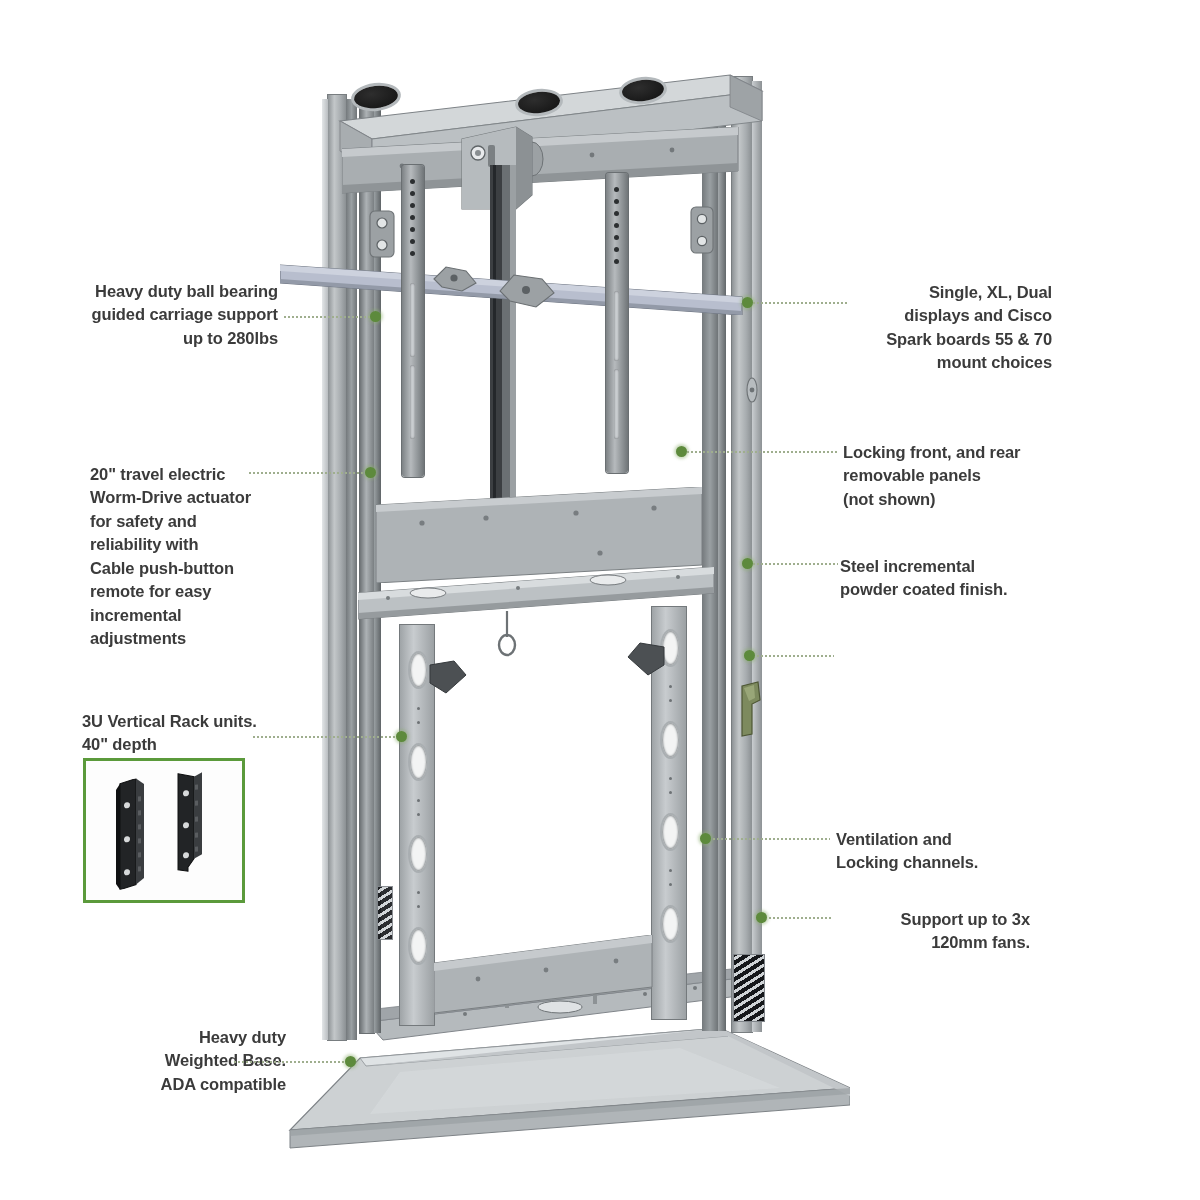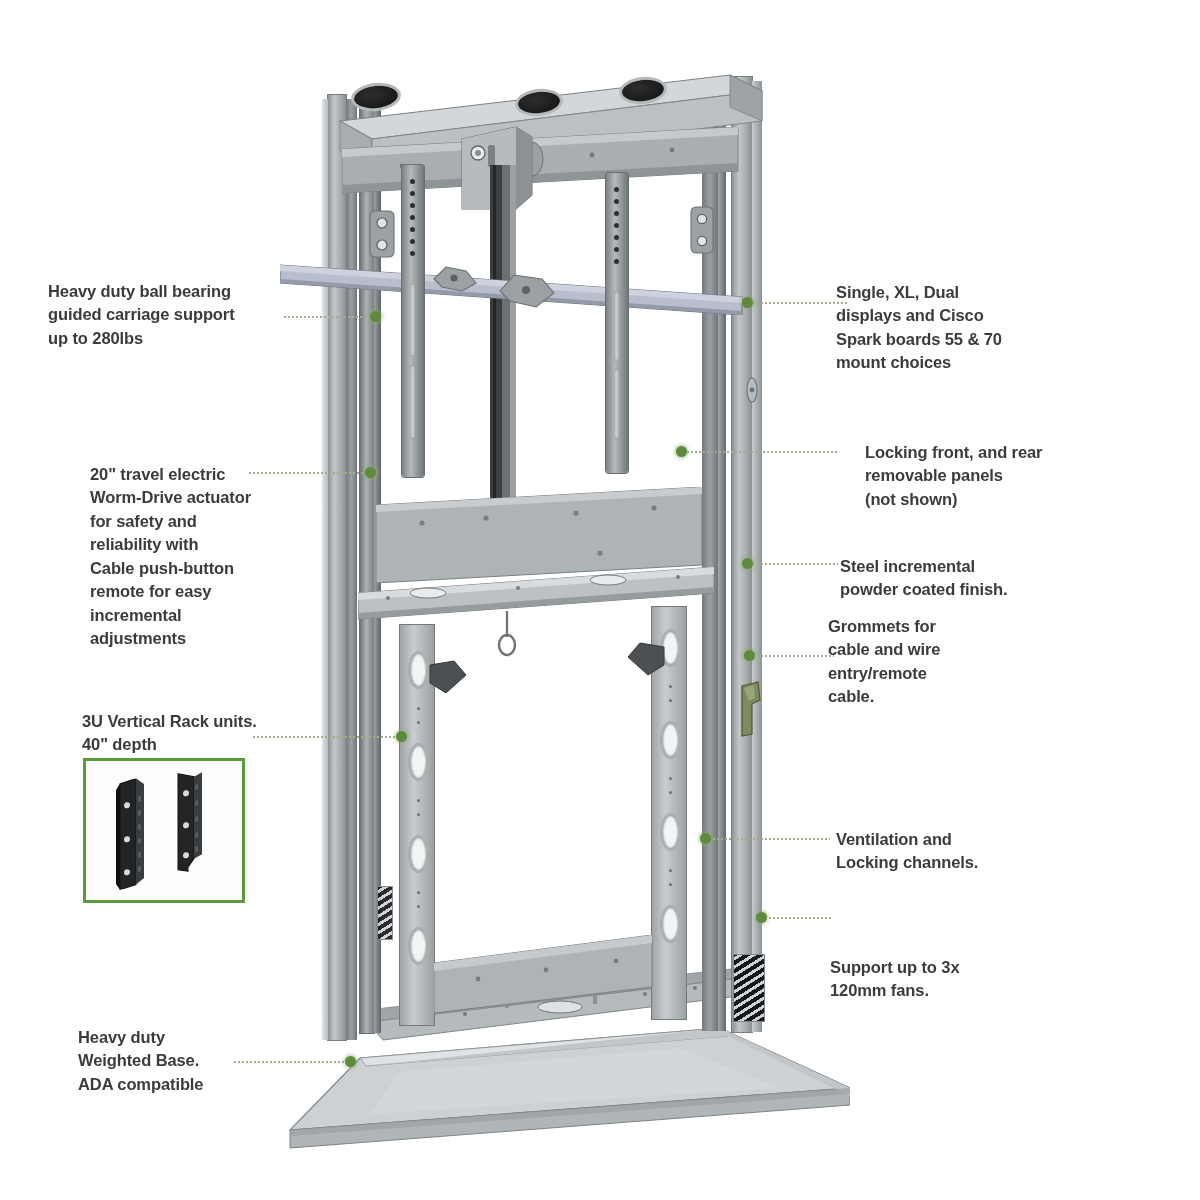--- a/index.html
+++ b/index.html
@@ -15,21 +15,21 @@
   
   .callout{
     position:absolute;
     color:#3b3b3b;
     font-size:16.5px;
     font-weight:700;
     line-height:1.42;
     letter-spacing:-0.1px;
     white-space:pre-line;
   }
-  .ta-c{text-align:left;}
+  .ta-c{text-align:right;}
   .ta-l{text-align:left;}
 
   
   .leader{
     position:absolute;
     height:2px;
     background-image:radial-gradient(circle, #9fae8e 0 0.9px, transparent 1.1px);
     background-size:4px 2px;
     background-repeat:repeat-x;
     background-position:0 center;
@@ -402,39 +402,35 @@
 
   <div class="dot" style="left:742px;top:297px;"></div>
   <div class="leader" style="left:752px;top:302px;width:95px;"></div>
   <div class="callout ta-c" style="left:836px;top:281px;width:216px;">Single, XL, Dual
 displays and Cisco
 Spark boards 55 &amp; 70
 mount choices</div>
 
   <div class="dot" style="left:676px;top:446px;"></div>
   <div class="leader" style="left:686px;top:451px;width:152px;"></div>
-  <div class="callout ta-l" style="left:865px;top:441px;width:220px;">Locking front, and rear
+  <div class="callout ta-l" style="left:843px;top:441px;width:220px;">Locking front, and rear
 removable panels
 (not shown)</div>
 
   <div class="dot" style="left:742px;top:558px;"></div>
   <div class="leader" style="left:752px;top:563px;width:86px;"></div>
   <div class="callout ta-l" style="left:840px;top:555px;width:228px;">Steel incremental
 powder coated finish.</div>
 
   <div class="dot" style="left:744px;top:650px;"></div>
   <div class="leader" style="left:756px;top:655px;width:78px;"></div>
-  <div class="callout ta-c" style="left:828px;top:615px;width:186px;">Grommets for
-cable and wire
-entry/remote
-cable.</div>
 
   <div class="dot" style="left:700px;top:833px;"></div>
   <div class="leader" style="left:712px;top:838px;width:118px;"></div>
   <div class="callout ta-l" style="left:836px;top:828px;width:208px;">Ventilation and
 Locking channels.</div>
 
   <div class="dot" style="left:756px;top:912px;"></div>
   <div class="leader" style="left:768px;top:917px;width:64px;"></div>
-  <div class="callout ta-c" style="left:830px;top:956px;width:200px;">Support up to 3x
+  <div class="callout ta-c" style="left:830px;top:908px;width:200px;">Support up to 3x
 120mm fans.</div>
 
 </div>
 
 </body></html>

